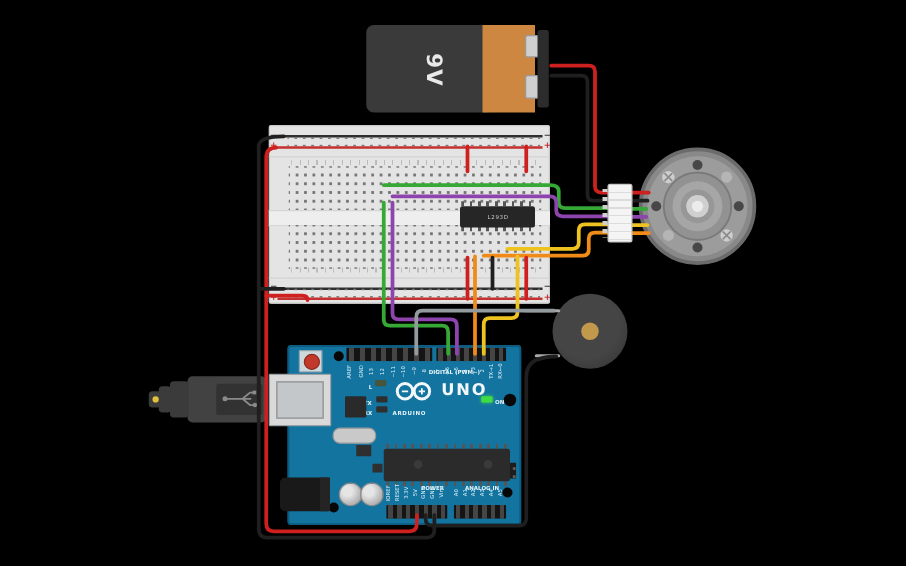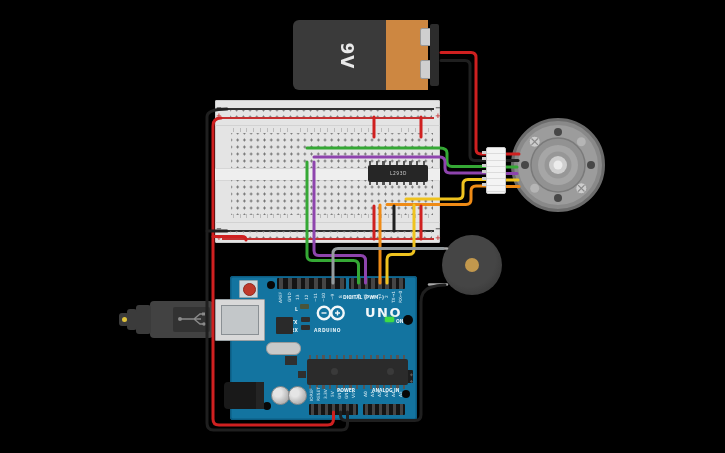--- a/index.html
+++ b/index.html
@@ -192,21 +192,21 @@
     <div class="abs led" style="left:71px;top:41px;width:9px;height:5px;background:#2e2e2e;"></div>
     <div class="abs sslabel" style="left:61px;top:50px;">RX</div>
     <div class="abs led" style="left:71px;top:49px;width:9px;height:5px;background:#2e2e2e;"></div>
 
     <svg width="34" height="20" style="left:84px;top:27px;">
       <circle cx="10" cy="10" r="6.2" fill="none" stroke="#f2f7f9" stroke-width="2.4"></circle>
       <circle cx="23.5" cy="10" r="6.2" fill="none" stroke="#f2f7f9" stroke-width="2.4"></circle>
       <path d="M7.5,10 h5" stroke="#f2f7f9" stroke-width="1.4"></path>
       <path d="M21,10 h5 M23.5,7.5 v5" stroke="#f2f7f9" stroke-width="1.4"></path>
     </svg>
-    <div class="abs uno-txt" style="left:135px;top:29px;">UNO</div>
+    <div class="abs uno-txt" style="left:123px;top:29px;">UNO</div>
     <div class="abs sslabel" style="left:84px;top:50px;letter-spacing:1px;">ARDUINO</div>
 
     <div class="abs led" style="left:155px;top:41px;width:9px;height:5px;background:#3fdc45;box-shadow:0 0 3px #3fdc45;"></div>
     <div class="abs sslabel" style="left:166px;top:41px;">ON</div>
 
     <div class="abs" style="left:46px;top:41px;width:17px;height:17px;background:#2a2a2a;border-radius:1px;"></div>
     <div class="abs" style="left:36px;top:66px;width:33px;height:11px;background:#c9c9c9;border:1px solid #9a9a9a;border-radius:6px;"></div>
     <div class="abs" style="left:55px;top:80px;width:12px;height:9px;background:#2f2f2f;"></div>
     <div class="abs" style="left:68px;top:95px;width:8px;height:7px;background:#2f2f2f;"></div>
     <div class="abs icsp" style="left:170px;top:94px;width:13px;height:13px;"></div>

